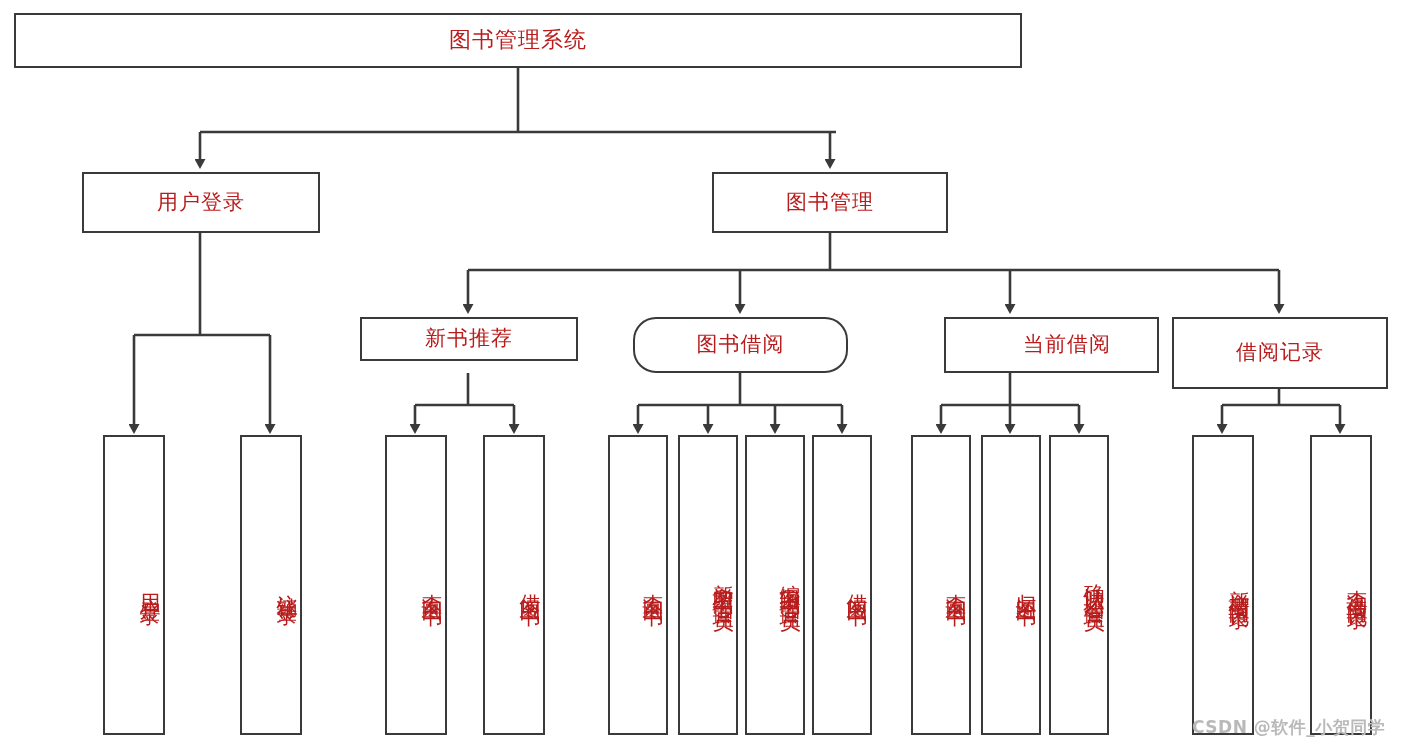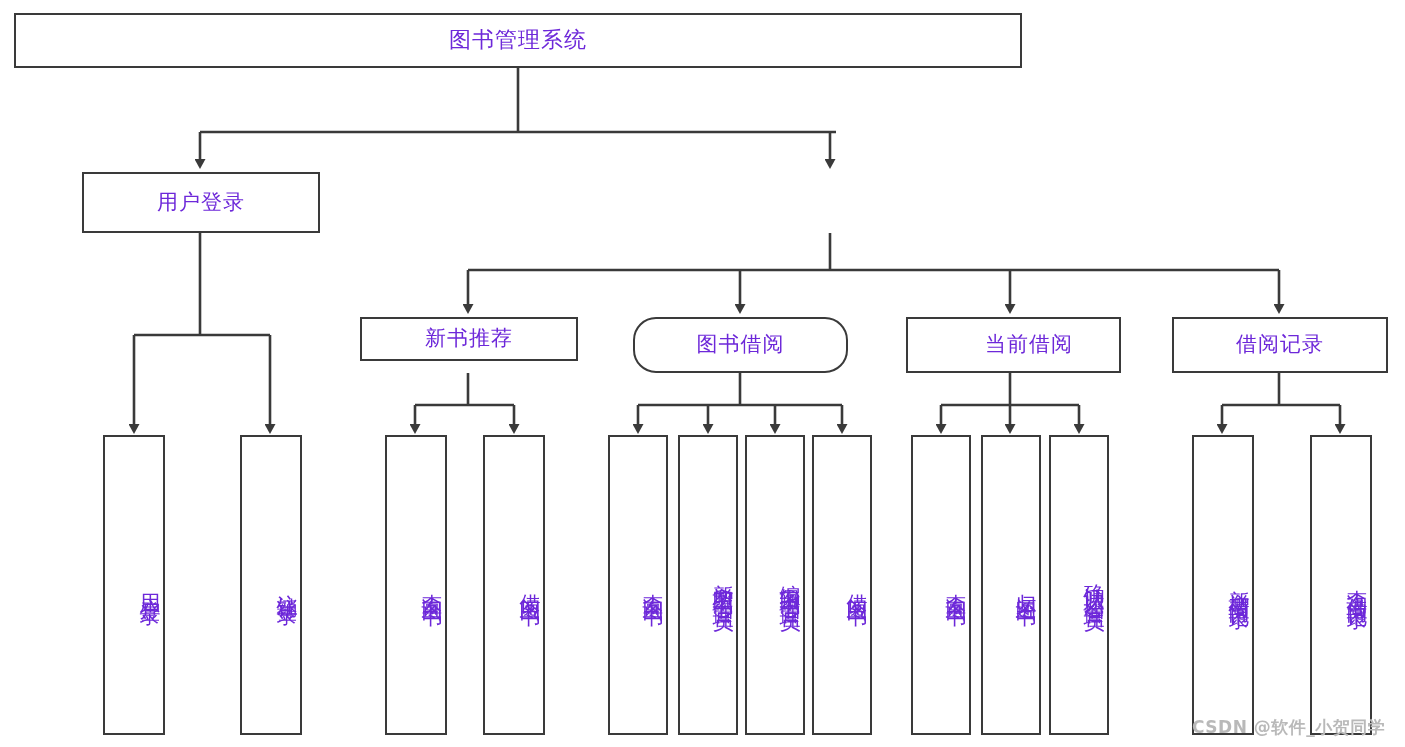--- a/index.html
+++ b/index.html
@@ -26,21 +26,21 @@
     pointer-events: none;
   }
   .node {
     position: absolute;
     box-sizing: border-box;
     border: 2px solid #3a3a3a;
     background: #ffffff;
     display: flex;
     align-items: center;
     justify-content: center;
-    color: #6d28d9;
+    color: #b91c1c;
     text-align: left;
   }
   .node.horiz {
     font-size: 21px;
     letter-spacing: 1px;
     line-height: 1.2;
   }
   .node.vert {
     writing-mode: vertical-rl;
     text-orientation: upright;
@@ -116,25 +116,26 @@
       <path d="M1279,373 L1279,405"></path>
       <path d="M1222,405 L1340,405"></path>
       <path d="M1222,405 L1222,425" marker-end="url(#arrow)"></path>
       <path d="M1340,405 L1340,425" marker-end="url(#arrow)"></path>
     </g>
   </svg>
 
   <div class="node horiz root" style="left:14px; top:13px; width:1008px; height:55px;">图书管理系统</div>
 
   <div class="node horiz" style="left:82px; top:172px; width:238px; height:61px;">用户登录</div>
+  <div class="node horiz" style="left:712px; top:172px; width:236px; height:61px;">图书管理</div>
 
   <div class="node horiz" style="left:360px; top:317px; width:218px; height:44px;">新书推荐</div>
   <div class="node horiz" style="left:633px; top:317px; width:215px; height:56px;border-radius:23px;">图书借阅</div>
-  <div class="node horiz" style="left:906px; top:317px; width:215px; height:56px;padding-left:31px;">当前借阅</div>
-  <div class="node horiz" style="left:1172px; top:317px; width:216px; height:56px;">借阅记录</div>
+  <div class="node horiz" style="left:944px; top:317px; width:215px; height:56px;padding-left:31px;">当前借阅</div>
+  <div class="node horiz" style="left:1172px; top:317px; width:216px; height:72px;">借阅记录</div>
 
   <div class="node vert" style="left:103px; top:435px; width:62px; height:300px;">用户登录</div>
   <div class="node vert" style="left:240px; top:435px; width:62px; height:300px;">注销登录</div>
 
   <div class="node vert" style="left:385px; top:435px; width:62px; height:300px;">查询图书</div>
   <div class="node vert" style="left:483px; top:435px; width:62px; height:300px;">借阅图书</div>
 
   <div class="node vert" style="left:608px; top:435px; width:60px; height:300px;">查询图书</div>
   <div class="node vert top-align" style="left:678px; top:435px; width:60px; height:300px;">新增图书（管理员）</div>
   <div class="node vert top-align" style="left:745px; top:435px; width:60px; height:300px;">编辑图书（管理员）</div>

